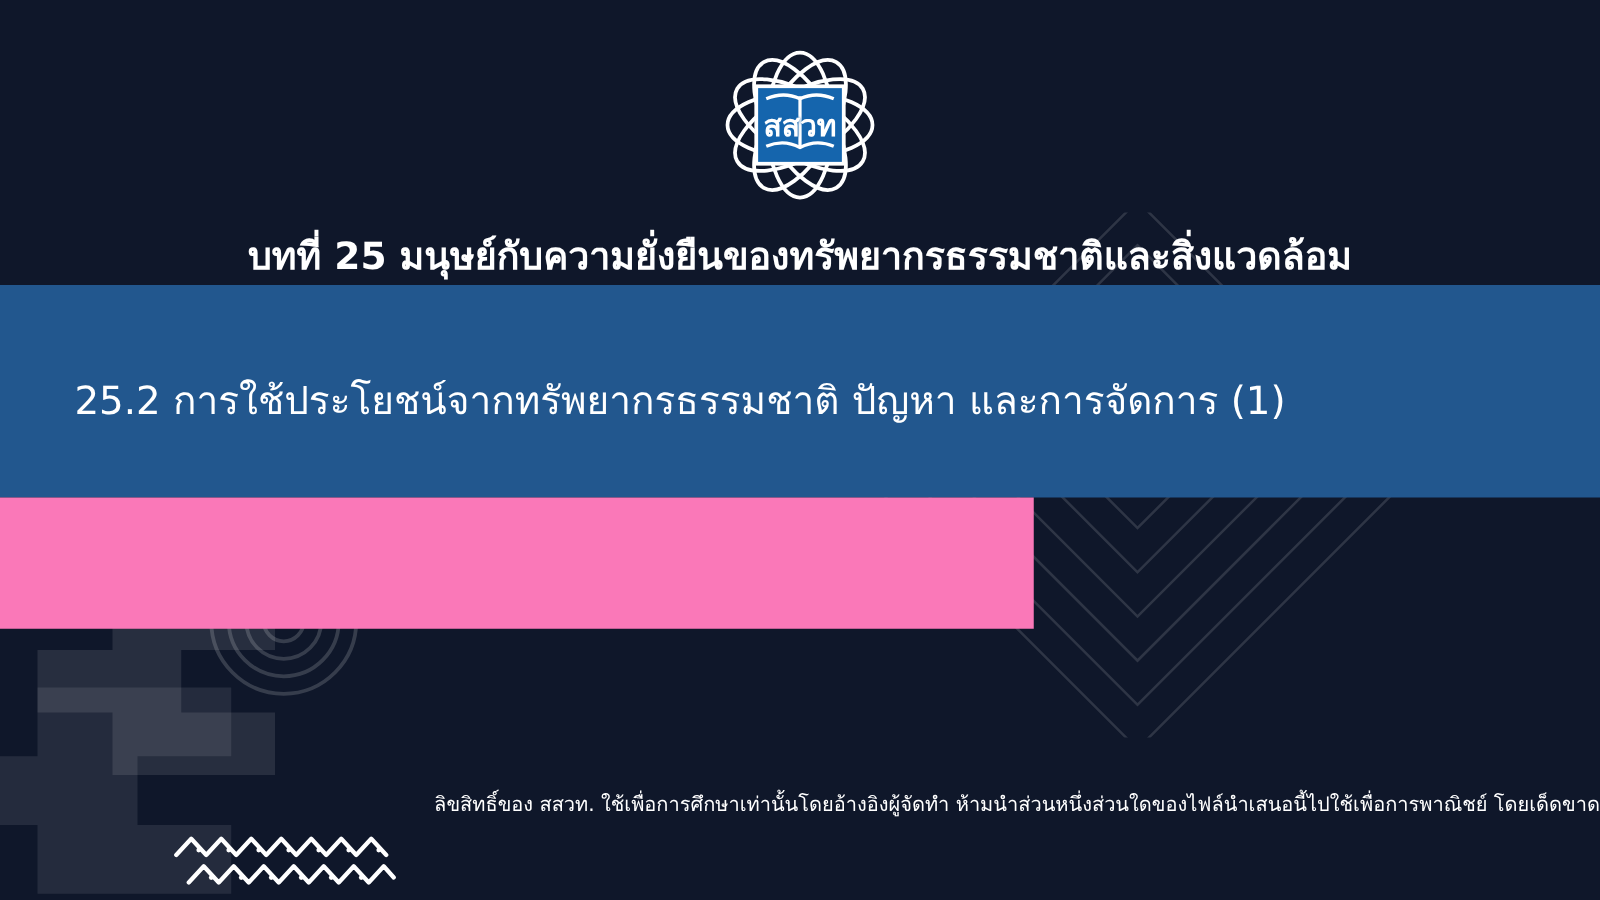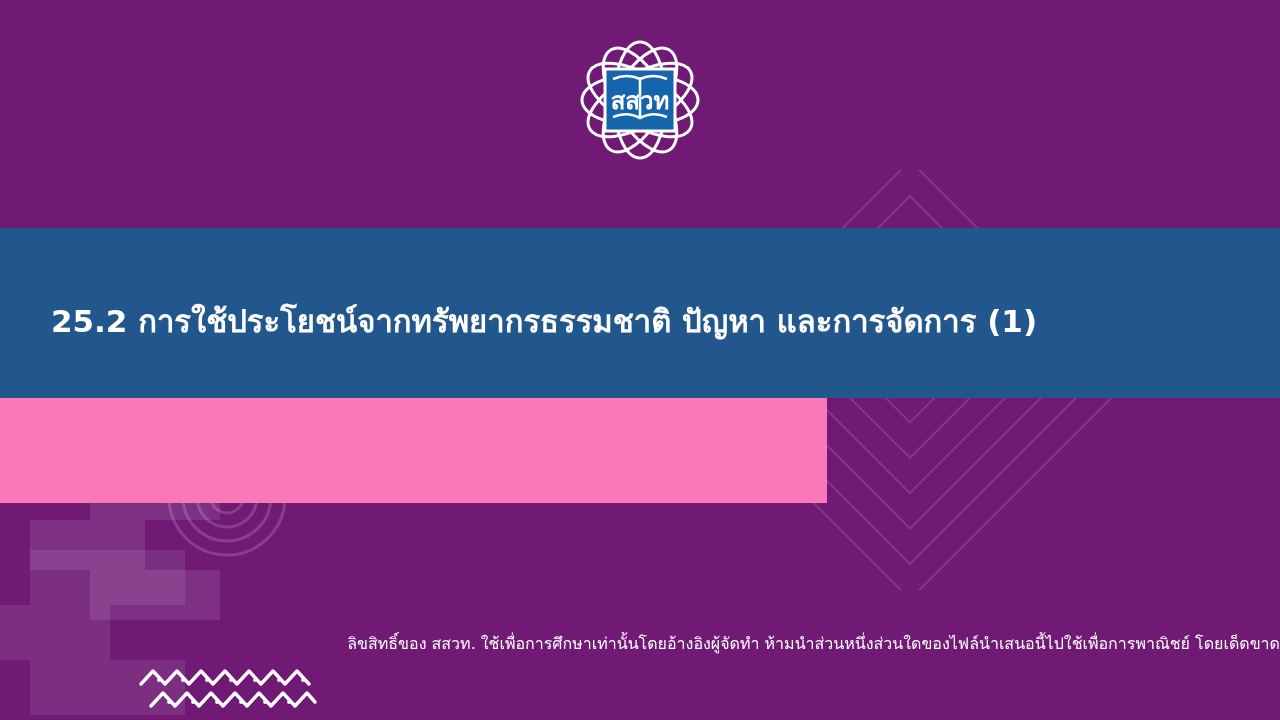--- a/index.html
+++ b/index.html
@@ -9,21 +9,21 @@
     background: #005fae;
   }
   body {
     font-family: "DejaVu Sans", "Liberation Sans", sans-serif;
   }
   #slide {
     position: relative;
     width: 1280px;
     height: 720px;
     overflow: hidden;
-    background: #701a75;
+    background: #0f172a;
   }
 
   
   .deco {
     position: absolute;
     pointer-events: none;
   }
 
   
   #chevrons {
@@ -129,21 +129,21 @@
     white-space: nowrap;
   }
   #title-section {
     position: absolute;
     left: 0;
     top: 300px;
     width: 1088px;
     text-align: center;
     color: #ffffff;
     font-size: 31px;
-    font-weight: bold;
+    font-weight: normal;
     line-height: 42px;
     white-space: nowrap;
   }
 
   
   #footer-note {
     position: absolute;
     left: 0;
     top: 632px;
     width: 1280px;
@@ -262,18 +262,19 @@
       <g stroke="#ffffff" fill="none" stroke-width="2.6">
         <path d="M48 92 Q62 86 75 93 Q88 86 102 92"></path>
         <path d="M75 93 L75 52"></path>
         <path d="M48 54 Q62 48 75 54"></path>
         <path d="M102 54 Q88 48 75 54"></path>
       </g>
     </svg>
     <div id="logo-text">สสวท</div>
   </div>
 
+  <div id="title-chapter">บทที่ 25 มนุษย์กับความยั่งยืนของทรัพยากรธรรมชาติและสิ่งแวดล้อม</div>
 
   <div id="title-section">25.2 การใช้ประโยชน์จากทรัพยากรธรรมชาติ ปัญหา และการจัดการ (1)</div>
 
   <div id="footer-note">ลิขสิทธิ์ของ สสวท. ใช้เพื่อการศึกษาเท่านั้นโดยอ้างอิงผู้จัดทำ ห้ามนำส่วนหนึ่งส่วนใดของไฟล์นำเสนอนี้ไปใช้เพื่อการพาณิชย์ โดยเด็ดขาด</div>
 
 </div>
 
 </body></html>

